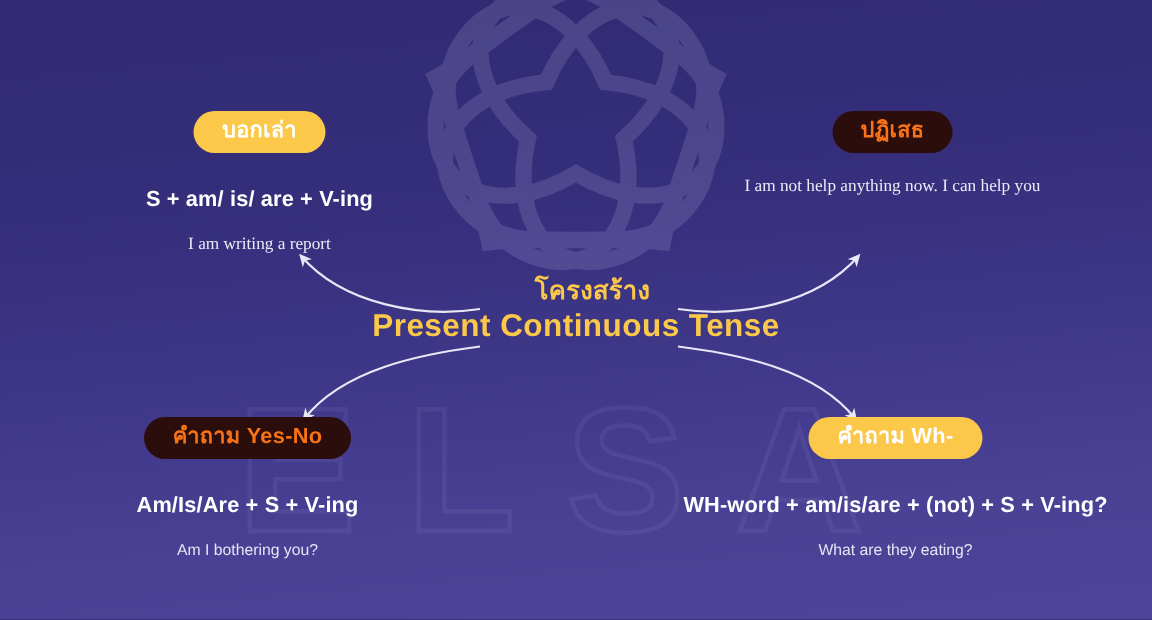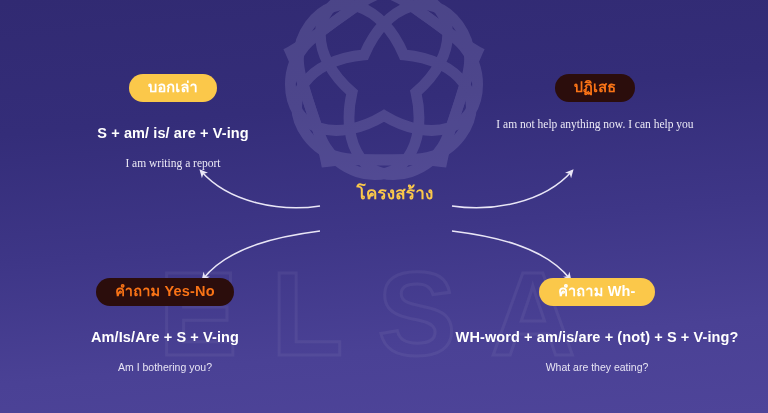--- a/index.html
+++ b/index.html
@@ -192,20 +192,21 @@
     <div class="example">I am writing a report</div>
   </div>
 
   <div class="quad tr">
     <div class="badge dark">ปฏิเสธ</div>
     <div class="example">I am not help anything now. I can help you</div>
   </div>
 
   <div class="center-title">
     <div class="line1">โครงสร้าง</div>
+    <div class="line2">Present Continuous Tense</div>
   </div>
 
   <div class="quad br">
     <div class="badge yellow">คำถาม Wh-</div>
     <div class="formula">WH-word + am/is/are + (not) + S + V-ing?</div>
     <div class="example sans">What are they eating?</div>
   </div>
 
   <div class="quad bl">
     <div class="badge dark">คำถาม Yes-No</div>

